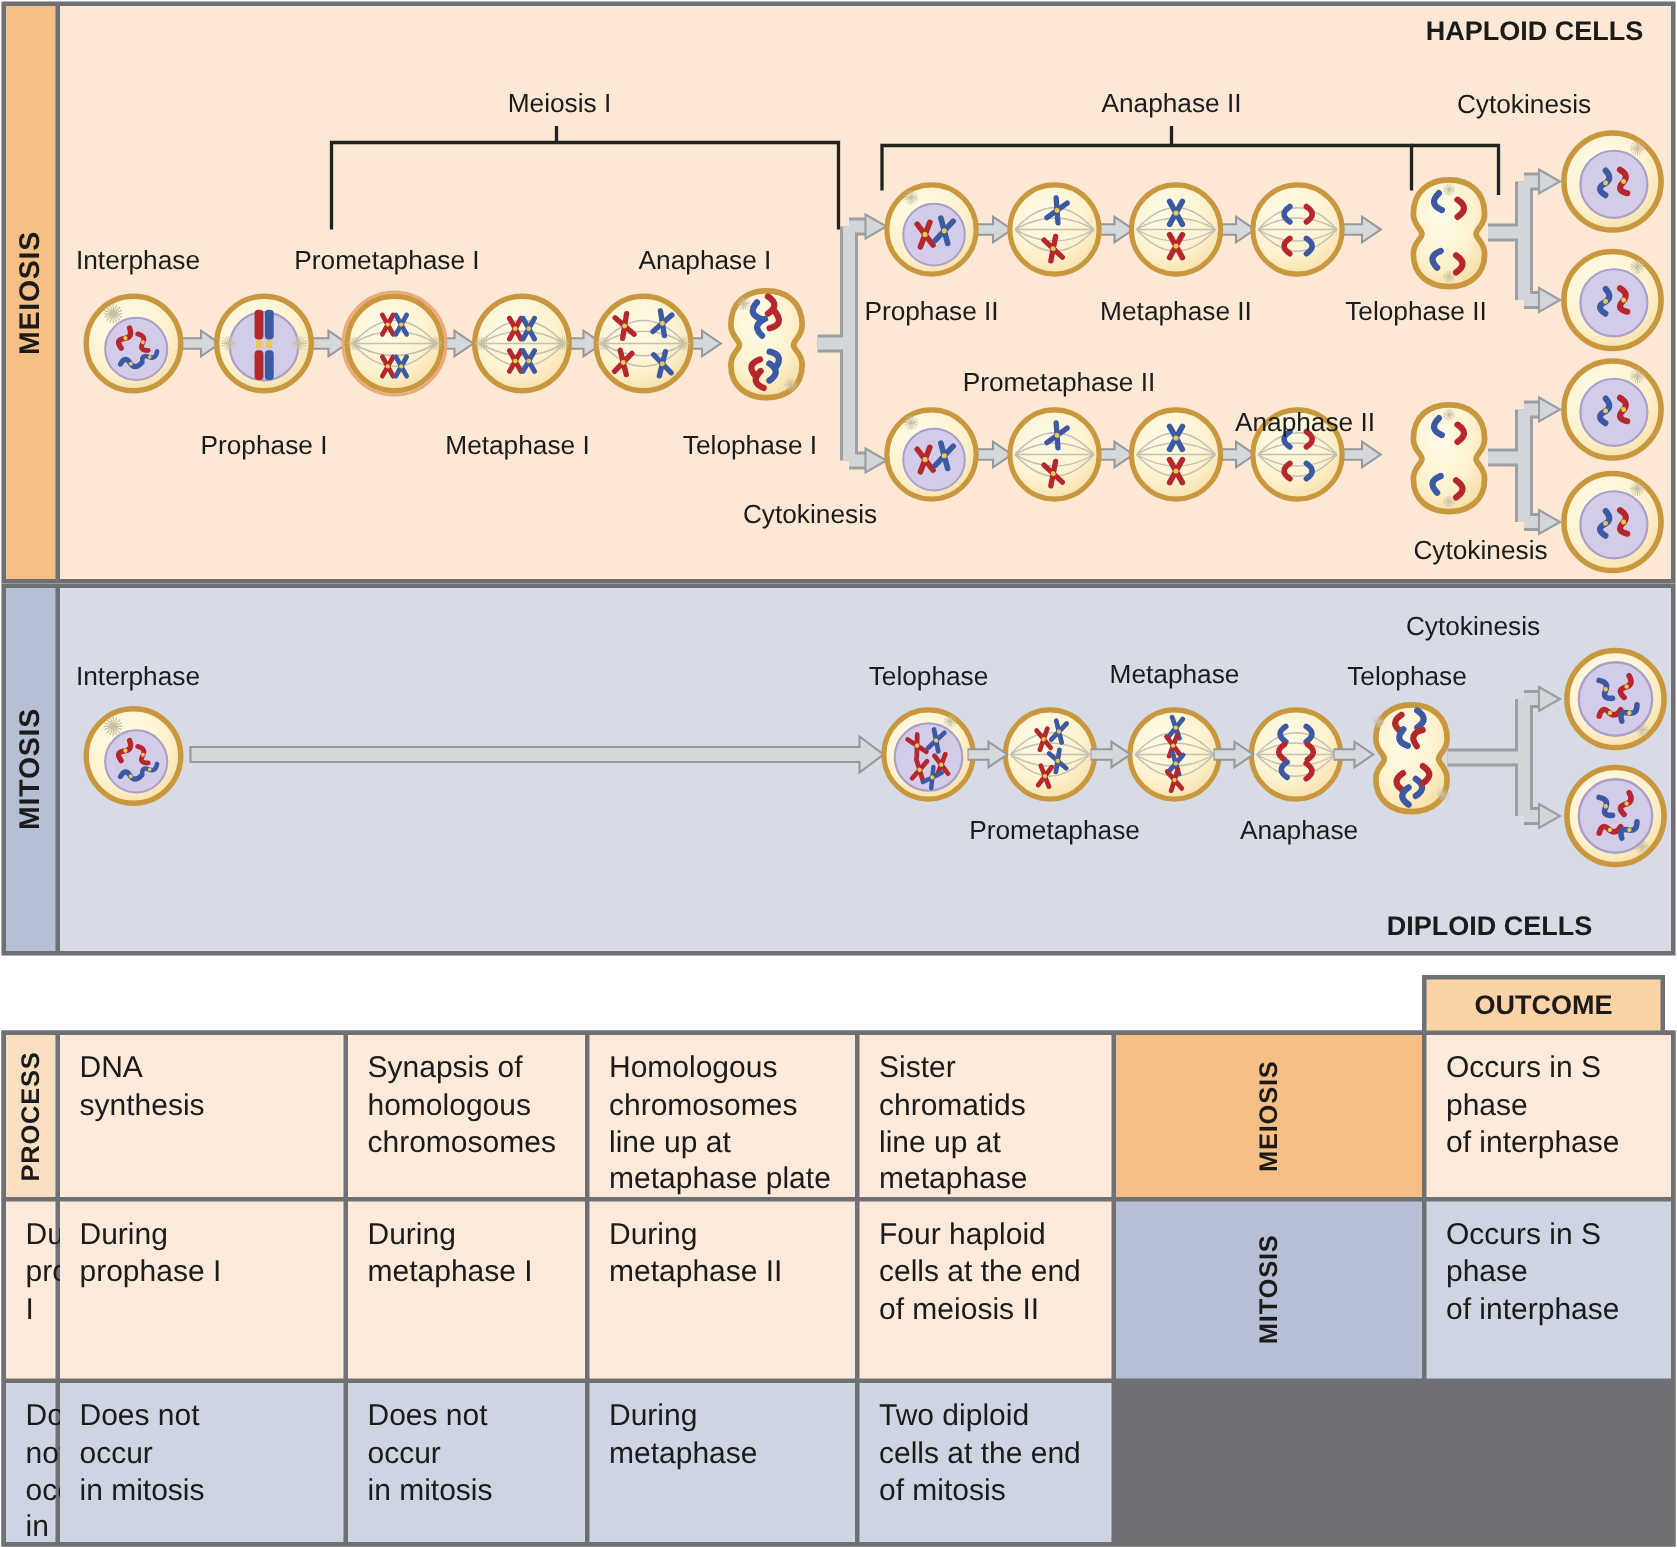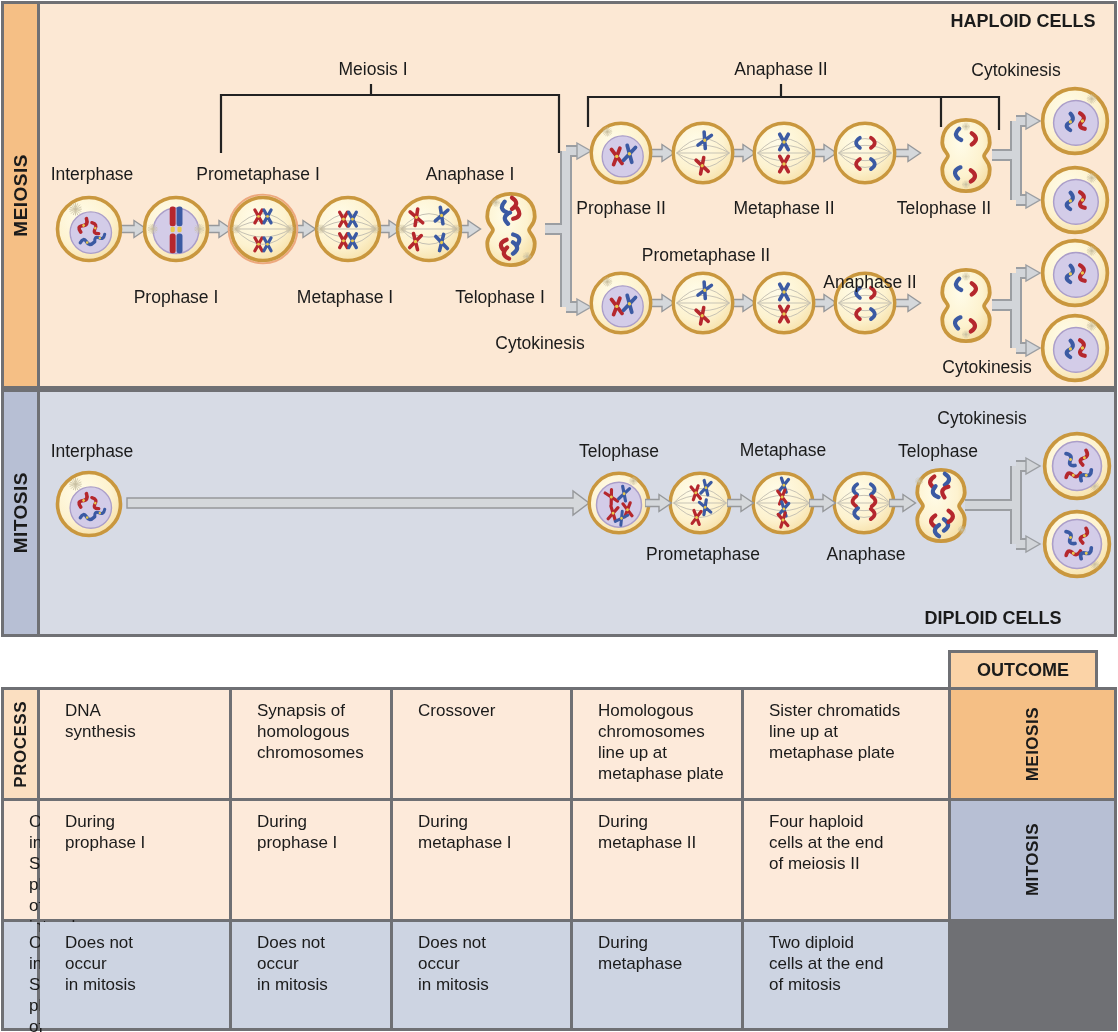--- a/index.html
+++ b/index.html
@@ -23,22 +23,22 @@
        grid-template-columns:33px 189px 158px 177px 168px 204px 163px;
        grid-template-rows:108px 118px 106px;gap:3px;}
   .cmp>div{box-sizing:border-box;}
   .hcell{display:flex;align-items:center;justify-content:center;}
   .hcell .vtext{font-size:17px;}
   .h-process{background:#fbdfc1;}
   .h-meiosis{background:#f5bf85;}
   .h-mitosis{background:#b7bfd4;}
   .peach{background:#fdeada;}
   .bluec{background:#cdd4e2;}
-  .cell-text{padding:10px 8px 0 13px;font-size:17px;line-height:1.24;white-space:pre-line;margin-left:12px;}
-  .outcome{position:absolute;left:948px;top:650px;width:150px;height:40px;box-sizing:border-box;
+  .cell-text{padding:10px 8px 0 13px;font-size:20px;line-height:1.24;white-space:pre-line;}
+  .outcome{position:absolute;left:948px;top:650px;width:162px;height:40px;box-sizing:border-box;
            background:#fbd3a7;border:3px solid #6f7074;display:flex;align-items:center;
            justify-content:center;font-weight:bold;font-size:18px;z-index:4;}
 </style>
 </head>
 <body>
 
 <div id="stage">
 
   <div class="band band-meiosis">
     <div class="side side-meiosis">
@@ -385,23 +385,20 @@
     <div class="peach">
         <div class="cell-text">DNA
 synthesis</div>
       </div>
     <div class="peach">
         <div class="cell-text">Synapsis of
 homologous
 chromosomes</div>
       </div>
     <div class="peach">
-        <div class="cell-text">Crossover</div>
-      </div>
-    <div class="peach">
         <div class="cell-text">Homologous
 chromosomes
 line up at
 metaphase plate</div>
       </div>
     <div class="peach">
         <div class="cell-text">Sister chromatids
 line up at
 metaphase plate</div>
       </div>

